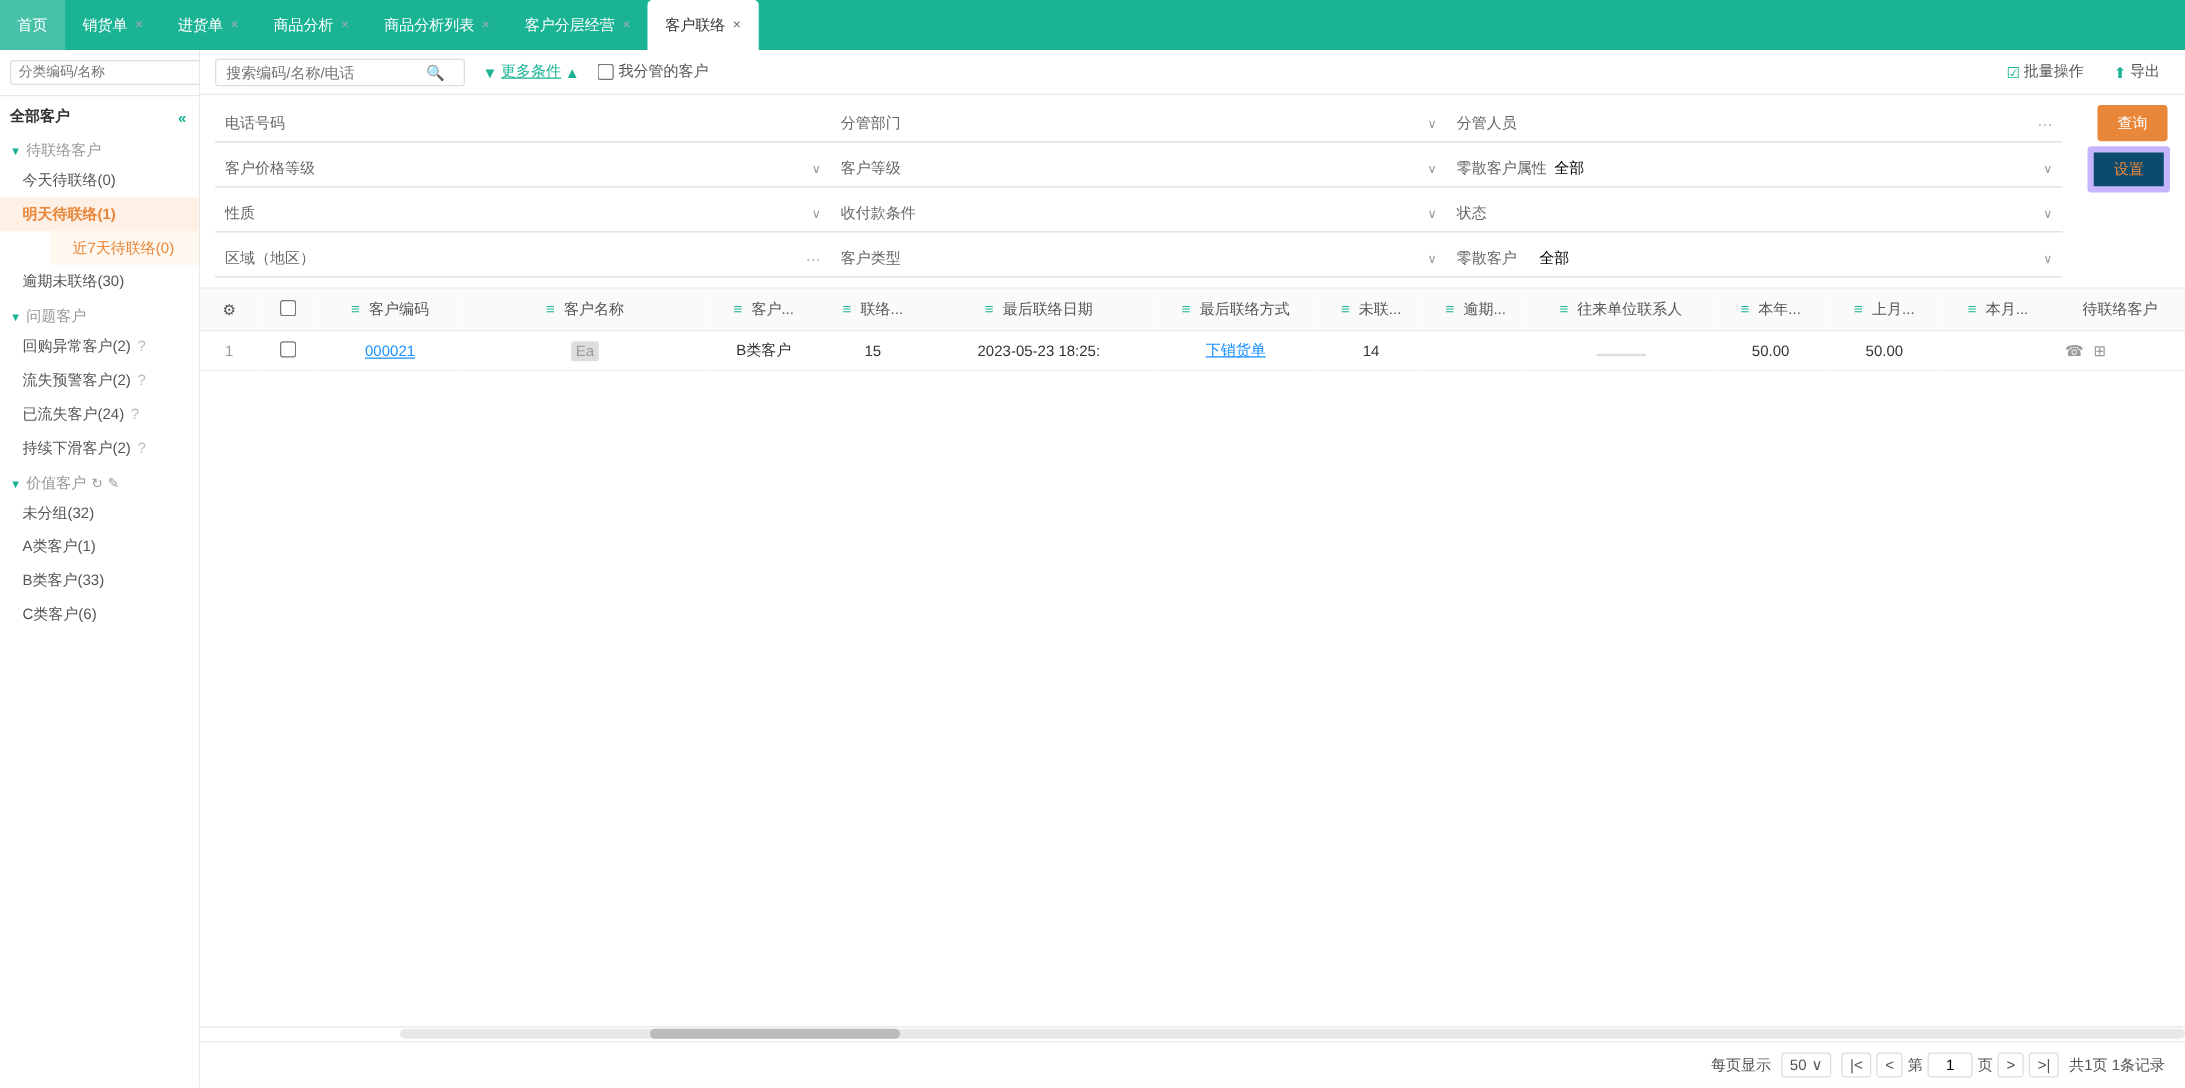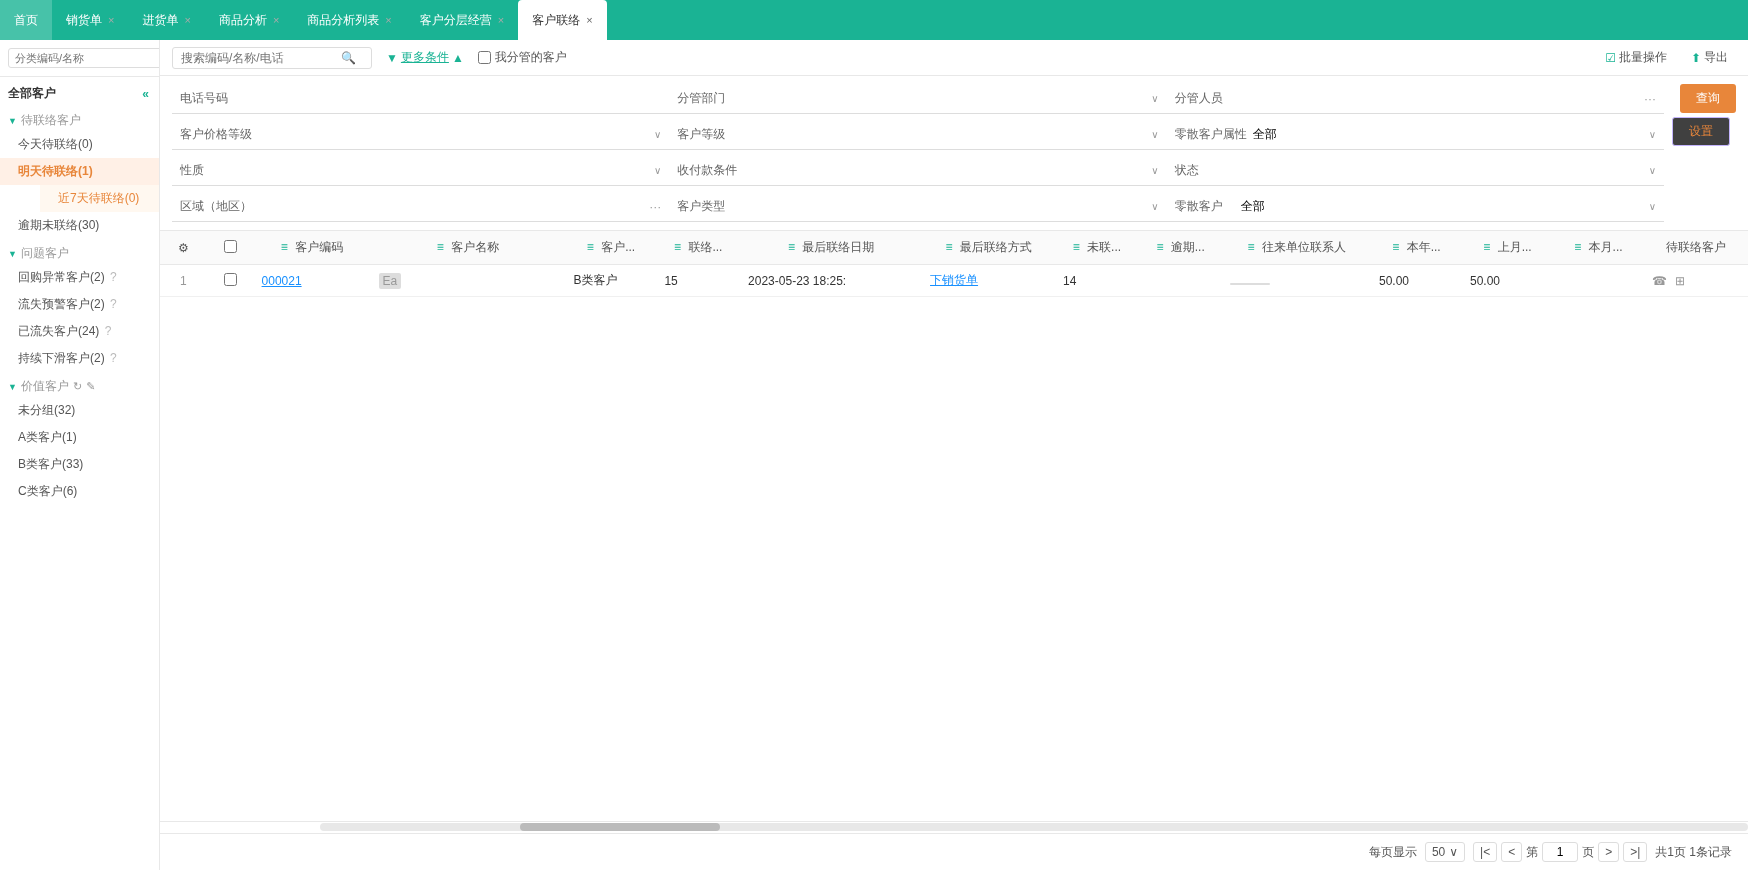--- a/index.html
+++ b/index.html
@@ -105,41 +105,41 @@
       display: flex; align-items: center; justify-content: space-between;
       flex: 1; cursor: pointer;
     }
     .filter-select .chevron { color: #999; font-size: 10px; }
     .query-btn {
       background: #e8863a; color: #fff; border: none; border-radius: 3px;
       padding: 6px 16px; cursor: pointer; font-size: 12px; margin-left: 8px;
       align-self: flex-start;
     }
     .reset-btn {
-      background: #404040; color: #e8863a; border: 1px solid #c4b5fd; border-radius: 3px;
+      background: #0c4a6e; color: #e8863a; border: 5px solid #c4b5fd; border-radius: 3px;
       padding: 5px 16px; cursor: pointer; font-size: 12px; margin-left: 0;
       align-self: flex-start;
     }
     .filter-actions {
       display: flex; flex-direction: column; gap: 4px; margin-left: 8px;
     }
 
     
     .table-container { flex: 1; overflow-y: auto; background: #fff; }
     table { width: 100%; border-collapse: collapse; }
     thead tr { background: #fafafa; }
     th {
       padding: 8px 8px; text-align: center; color: #555; font-weight: normal;
       border-bottom: 1px solid #e8e8e8; white-space: nowrap; font-size: 12px;
       position: relative;
     }
     th.sortable { cursor: pointer; }
     td {
       padding: 7px 8px; color: #333; border-bottom: 1px solid #f0f0f0;
-      white-space: nowrap; font-size: 12px;
+      white-space: nowrap; font-size: 12px; text-align: center;
     }
     .link { color: #1890ff; cursor: pointer; text-decoration: underline; }
     .action-icons { display: flex; gap: 8px; align-items: center; color: #999; }
     .action-icons span { cursor: pointer; }
 
     
     .table-footer {
       display: flex; align-items: center; justify-content: flex-end;
       padding: 8px 16px; background: #fff; border-top: 1px solid #e8e8e8;
       gap: 8px; font-size: 12px; color: #555;
@@ -285,21 +285,21 @@
         <span style="color:#1ab394;">☑</span>
         <span>批量操作</span>
       </div>
       <div class="export-btn">
         <span style="color:#1ab394;">⬆</span>
         <span>导出</span>
       </div>
     </div>
 
     <div class="filter-panel">
-      <div style="display:flex; gap:0;">
+      <div style="display:flex; gap:12px;">
 
         <div style="flex:1;">
 
           <div class="filter-row">
             <div class="filter-cell">
               <span class="filter-label">电话号码</span>
               <input class="filter-input" type="text" style="">
             </div>
             <div class="filter-cell">
               <span class="filter-label">分管部门</span>

